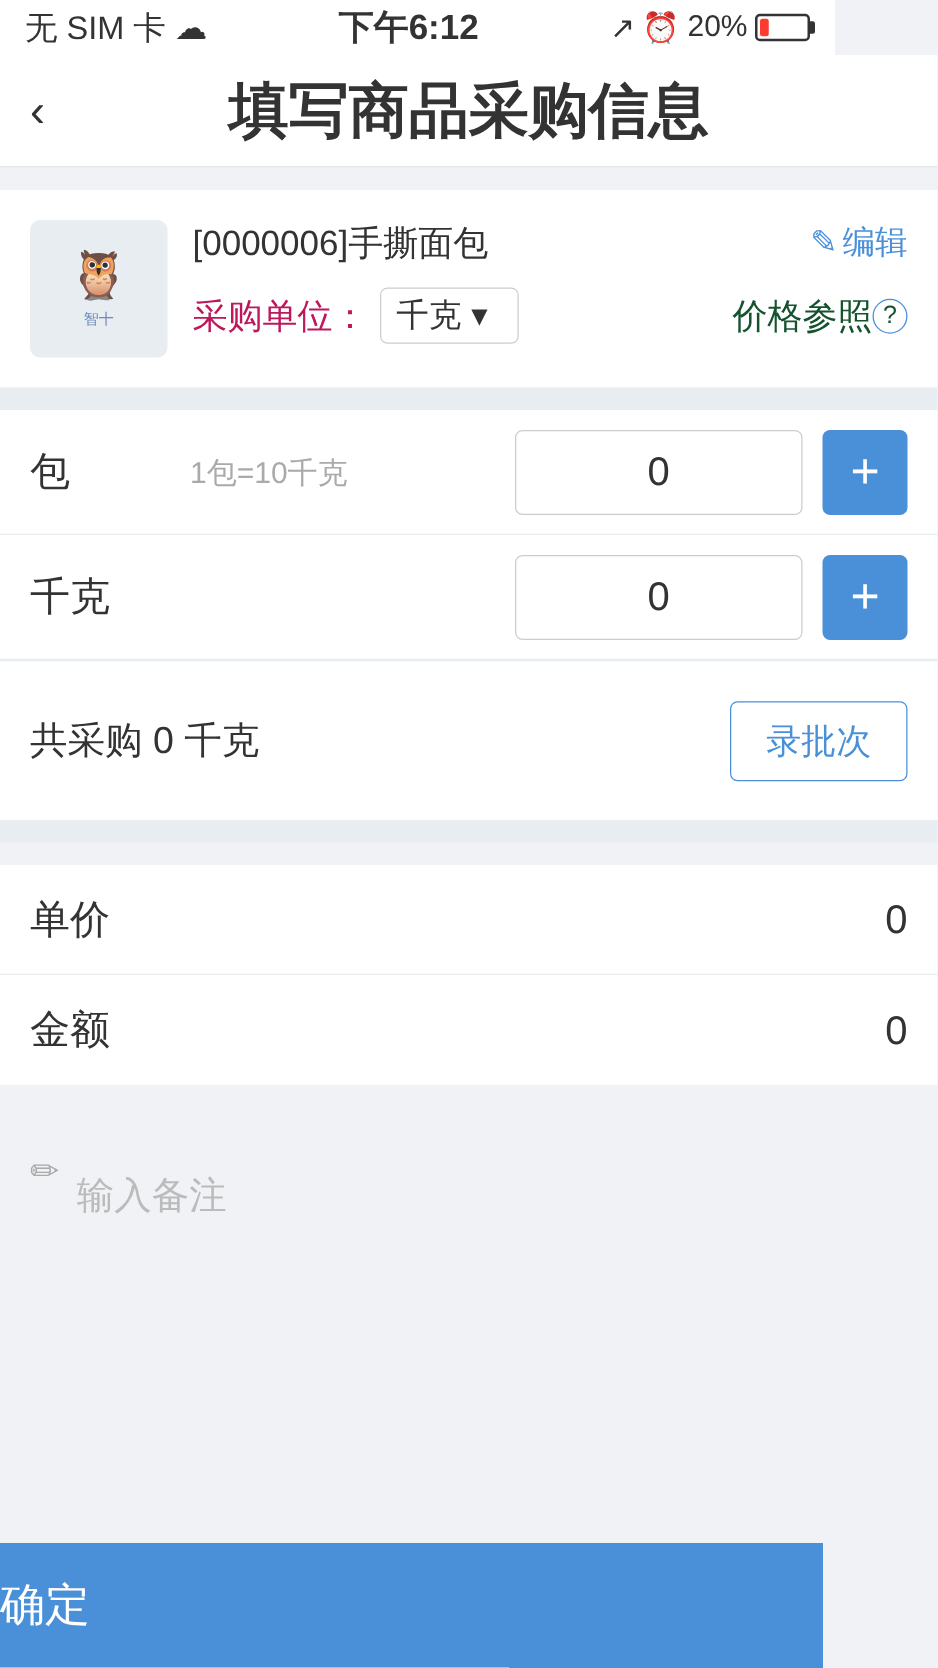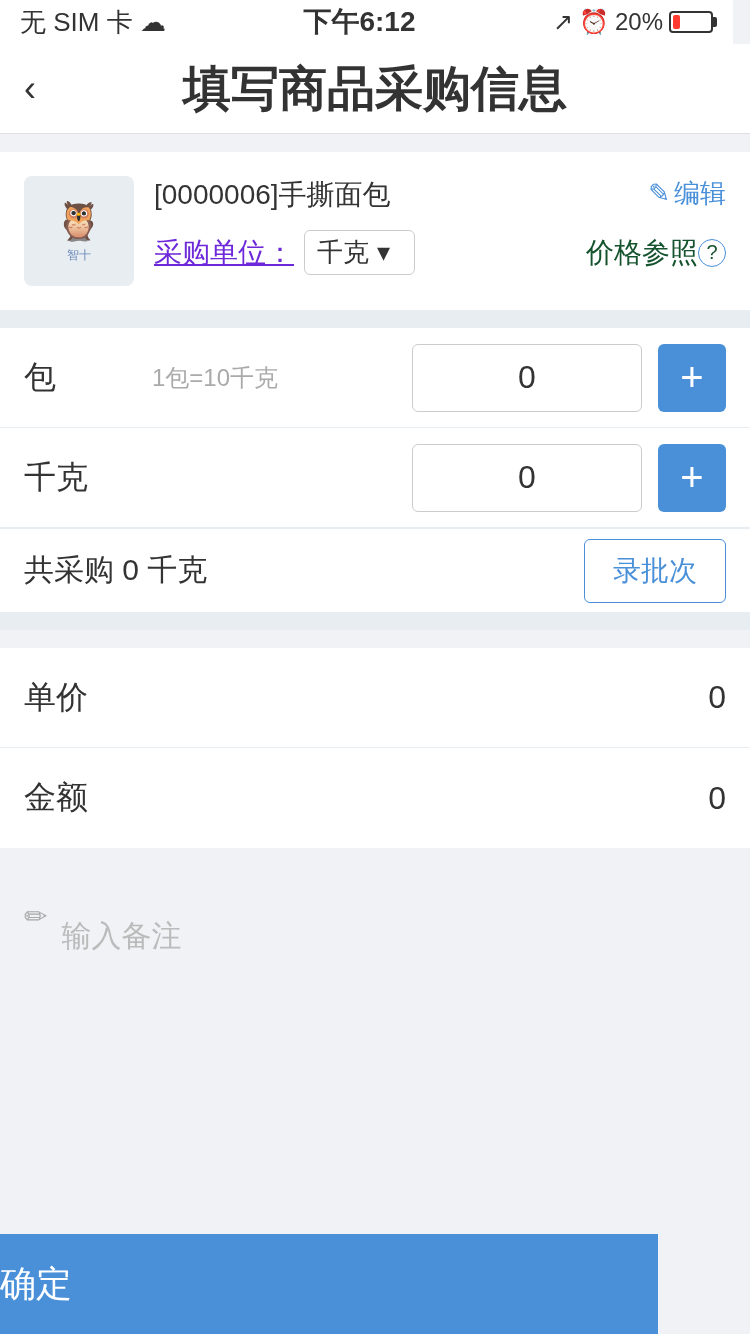--- a/index.html
+++ b/index.html
@@ -9,21 +9,21 @@
       min-height: 1334px;
       background: #f0f2f5;
       font-family: -apple-system, 'PingFang SC', 'Helvetica Neue', sans-serif;
       font-size: 32px;
       color: #333;
       position: relative;
     }
 
     
     .status-bar {
-      width: 733px;
+      width: 668px;
       height: 44px;
       background: #fff;
       display: flex;
       align-items: center;
       justify-content: space-between;
       padding: 0 20px;
       font-size: 28px;
       font-weight: 500;
     }
     .status-left {
@@ -160,22 +160,21 @@
       align-items: center;
       justify-content: space-between;
     }
     .unit-section {
       display: flex;
       align-items: center;
       gap: 10px;
     }
     .unit-label {
       font-size: 28px;
-      color: #6d28d9;
-      text-decoration: underline;
+      color: #be185d;
     }
     .unit-select {
       background: #fff;
       border: 1px solid #ccc;
       border-radius: 6px;
       padding: 4px 24px 4px 12px;
       font-size: 26px;
       color: #333;
       position: relative;
       display: flex;
@@ -249,21 +248,21 @@
       justify-content: center;
       cursor: pointer;
     }
 
     
     .summary-row {
       display: flex;
       align-items: center;
       justify-content: space-between;
       padding: 0 24px;
-      height: 84px;
+      height: 128px;
       background: #fff;
       border-top: 1px solid #e8edf2;
     }
     .summary-text {
       font-size: 30px;
       color: #333;
     }
     .batch-btn {
       border: 1px solid #4a90d9;
       color: #4a90d9;
@@ -277,21 +276,21 @@
     
     .info-section {
       background: #fff;
       margin-top: 18px;
     }
     .info-row {
       display: flex;
       align-items: center;
       justify-content: space-between;
       padding: 0 24px;
-      height: 100px;
+      height: 88px;
       border-bottom: 1px solid #e8edf2;
     }
     .info-row:last-child {
       border-bottom: none;
     }
     .info-label {
       font-size: 32px;
       color: #333;
     }
     .info-value {

